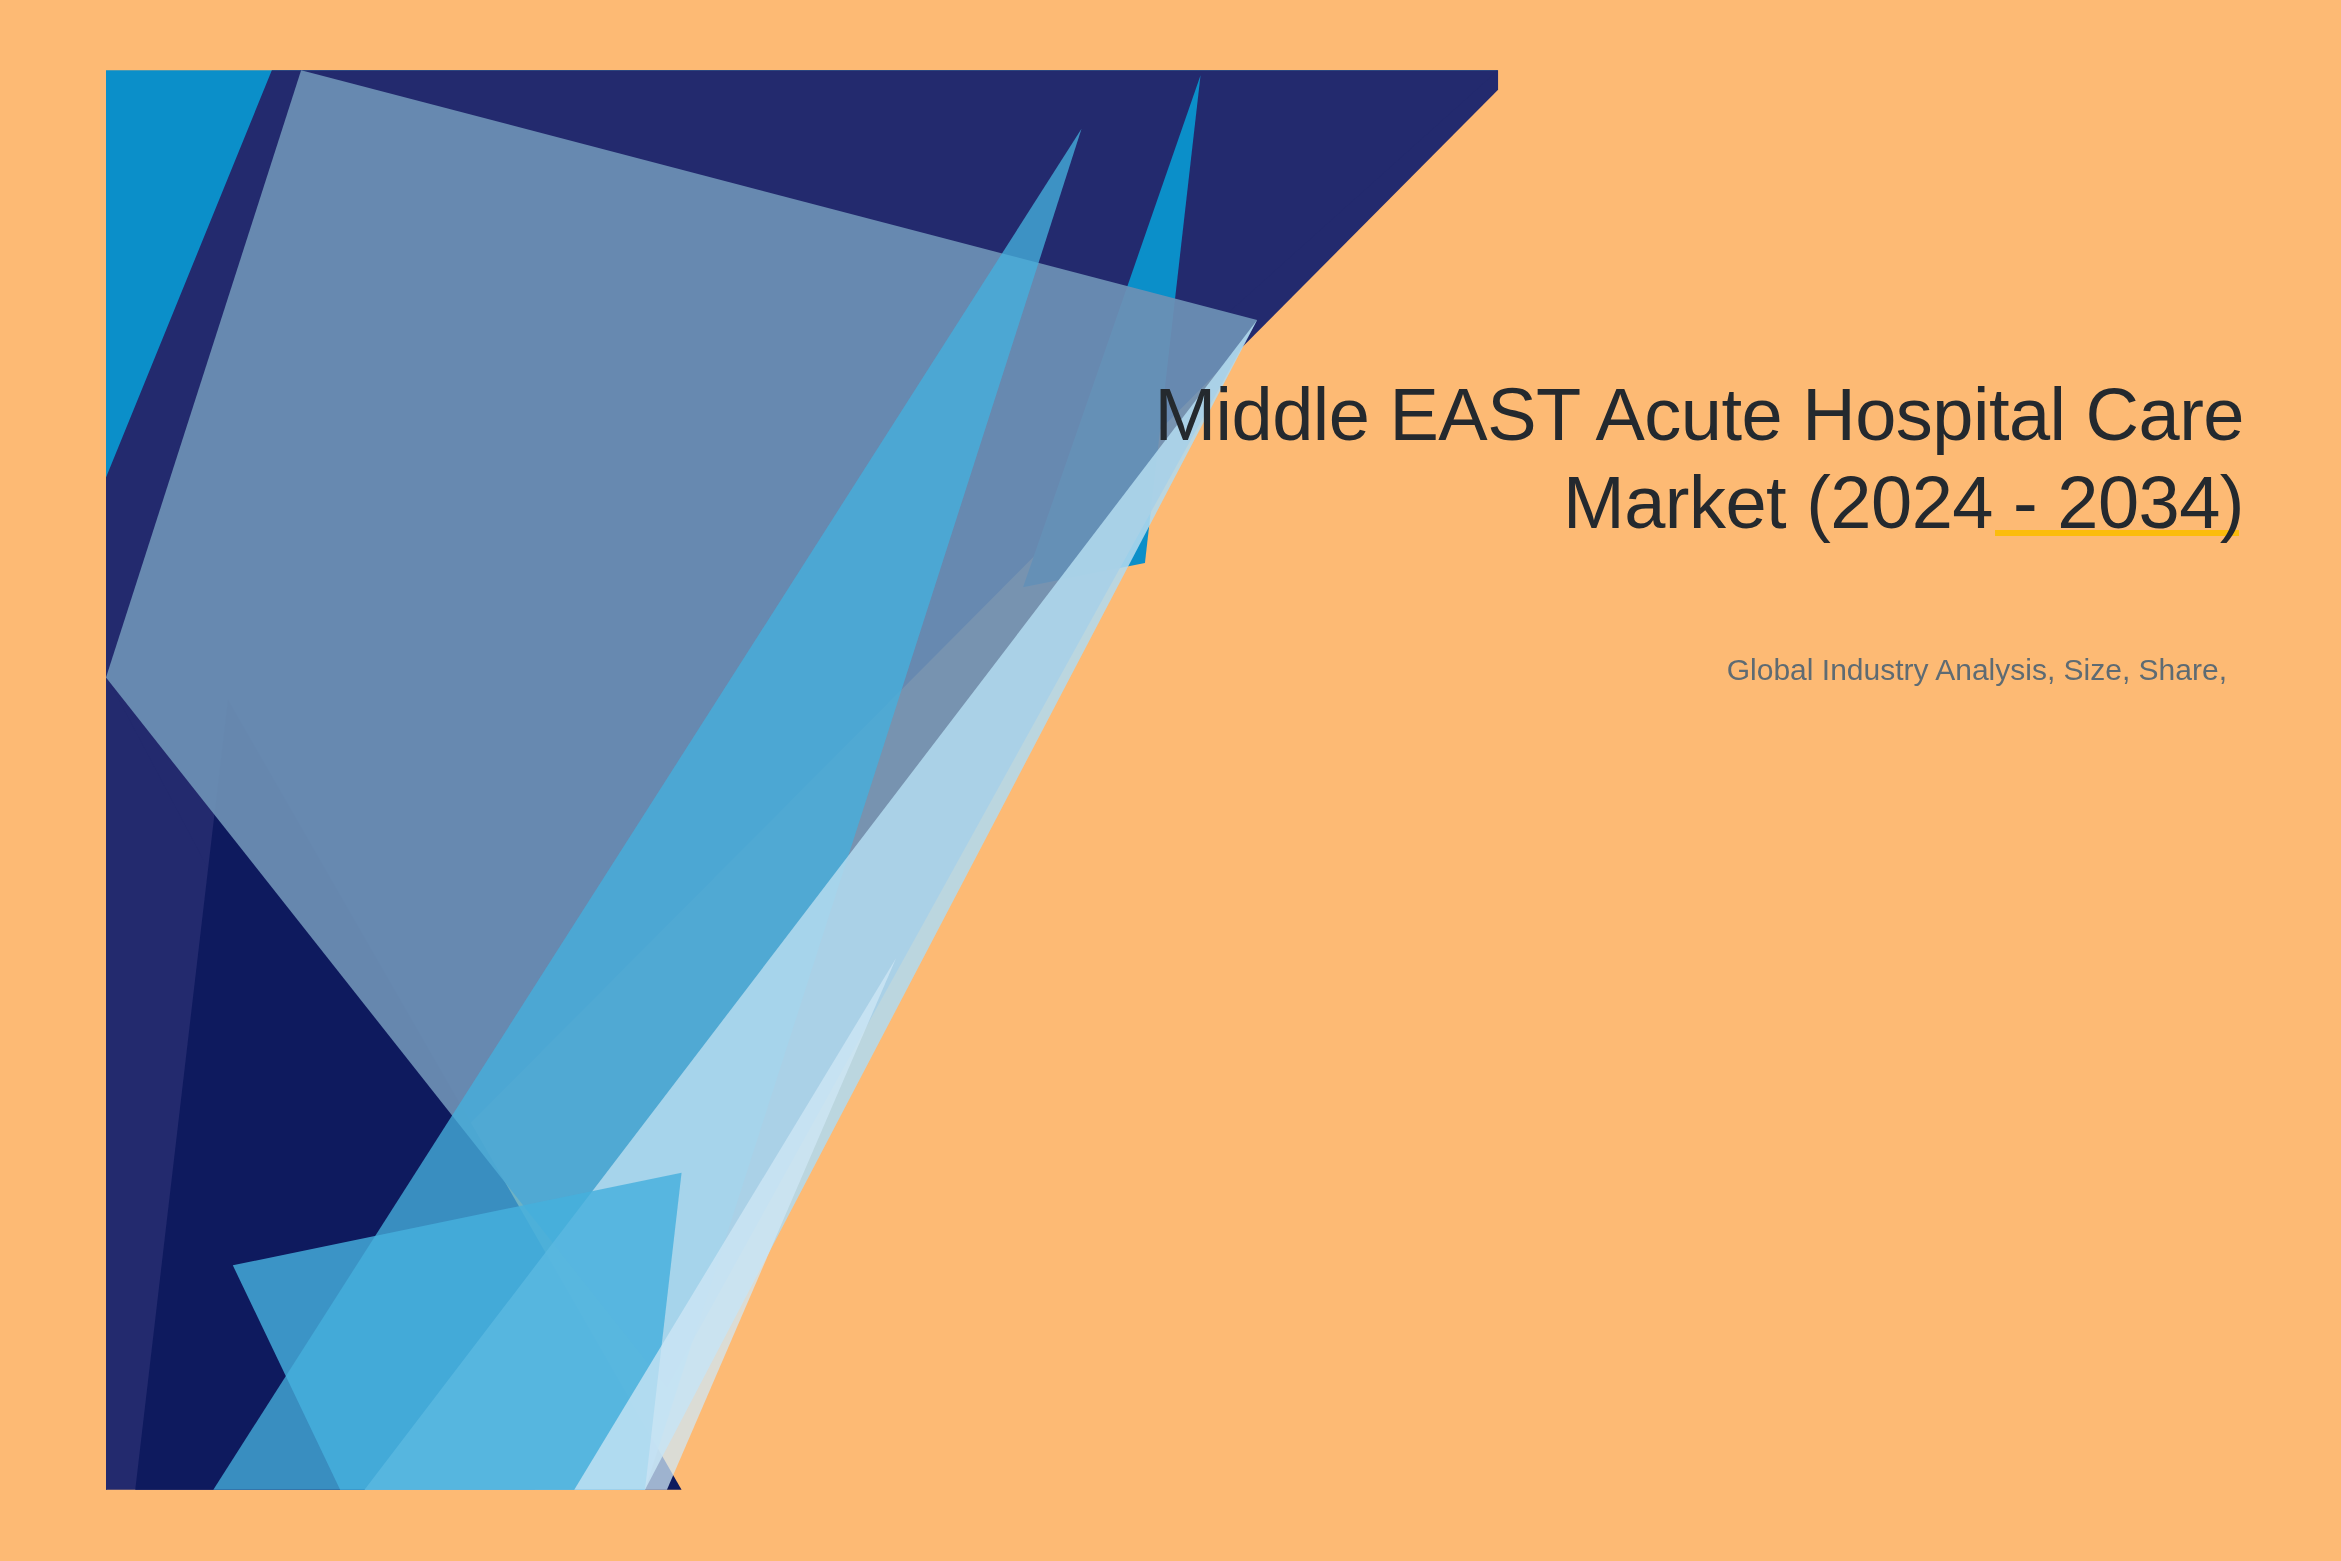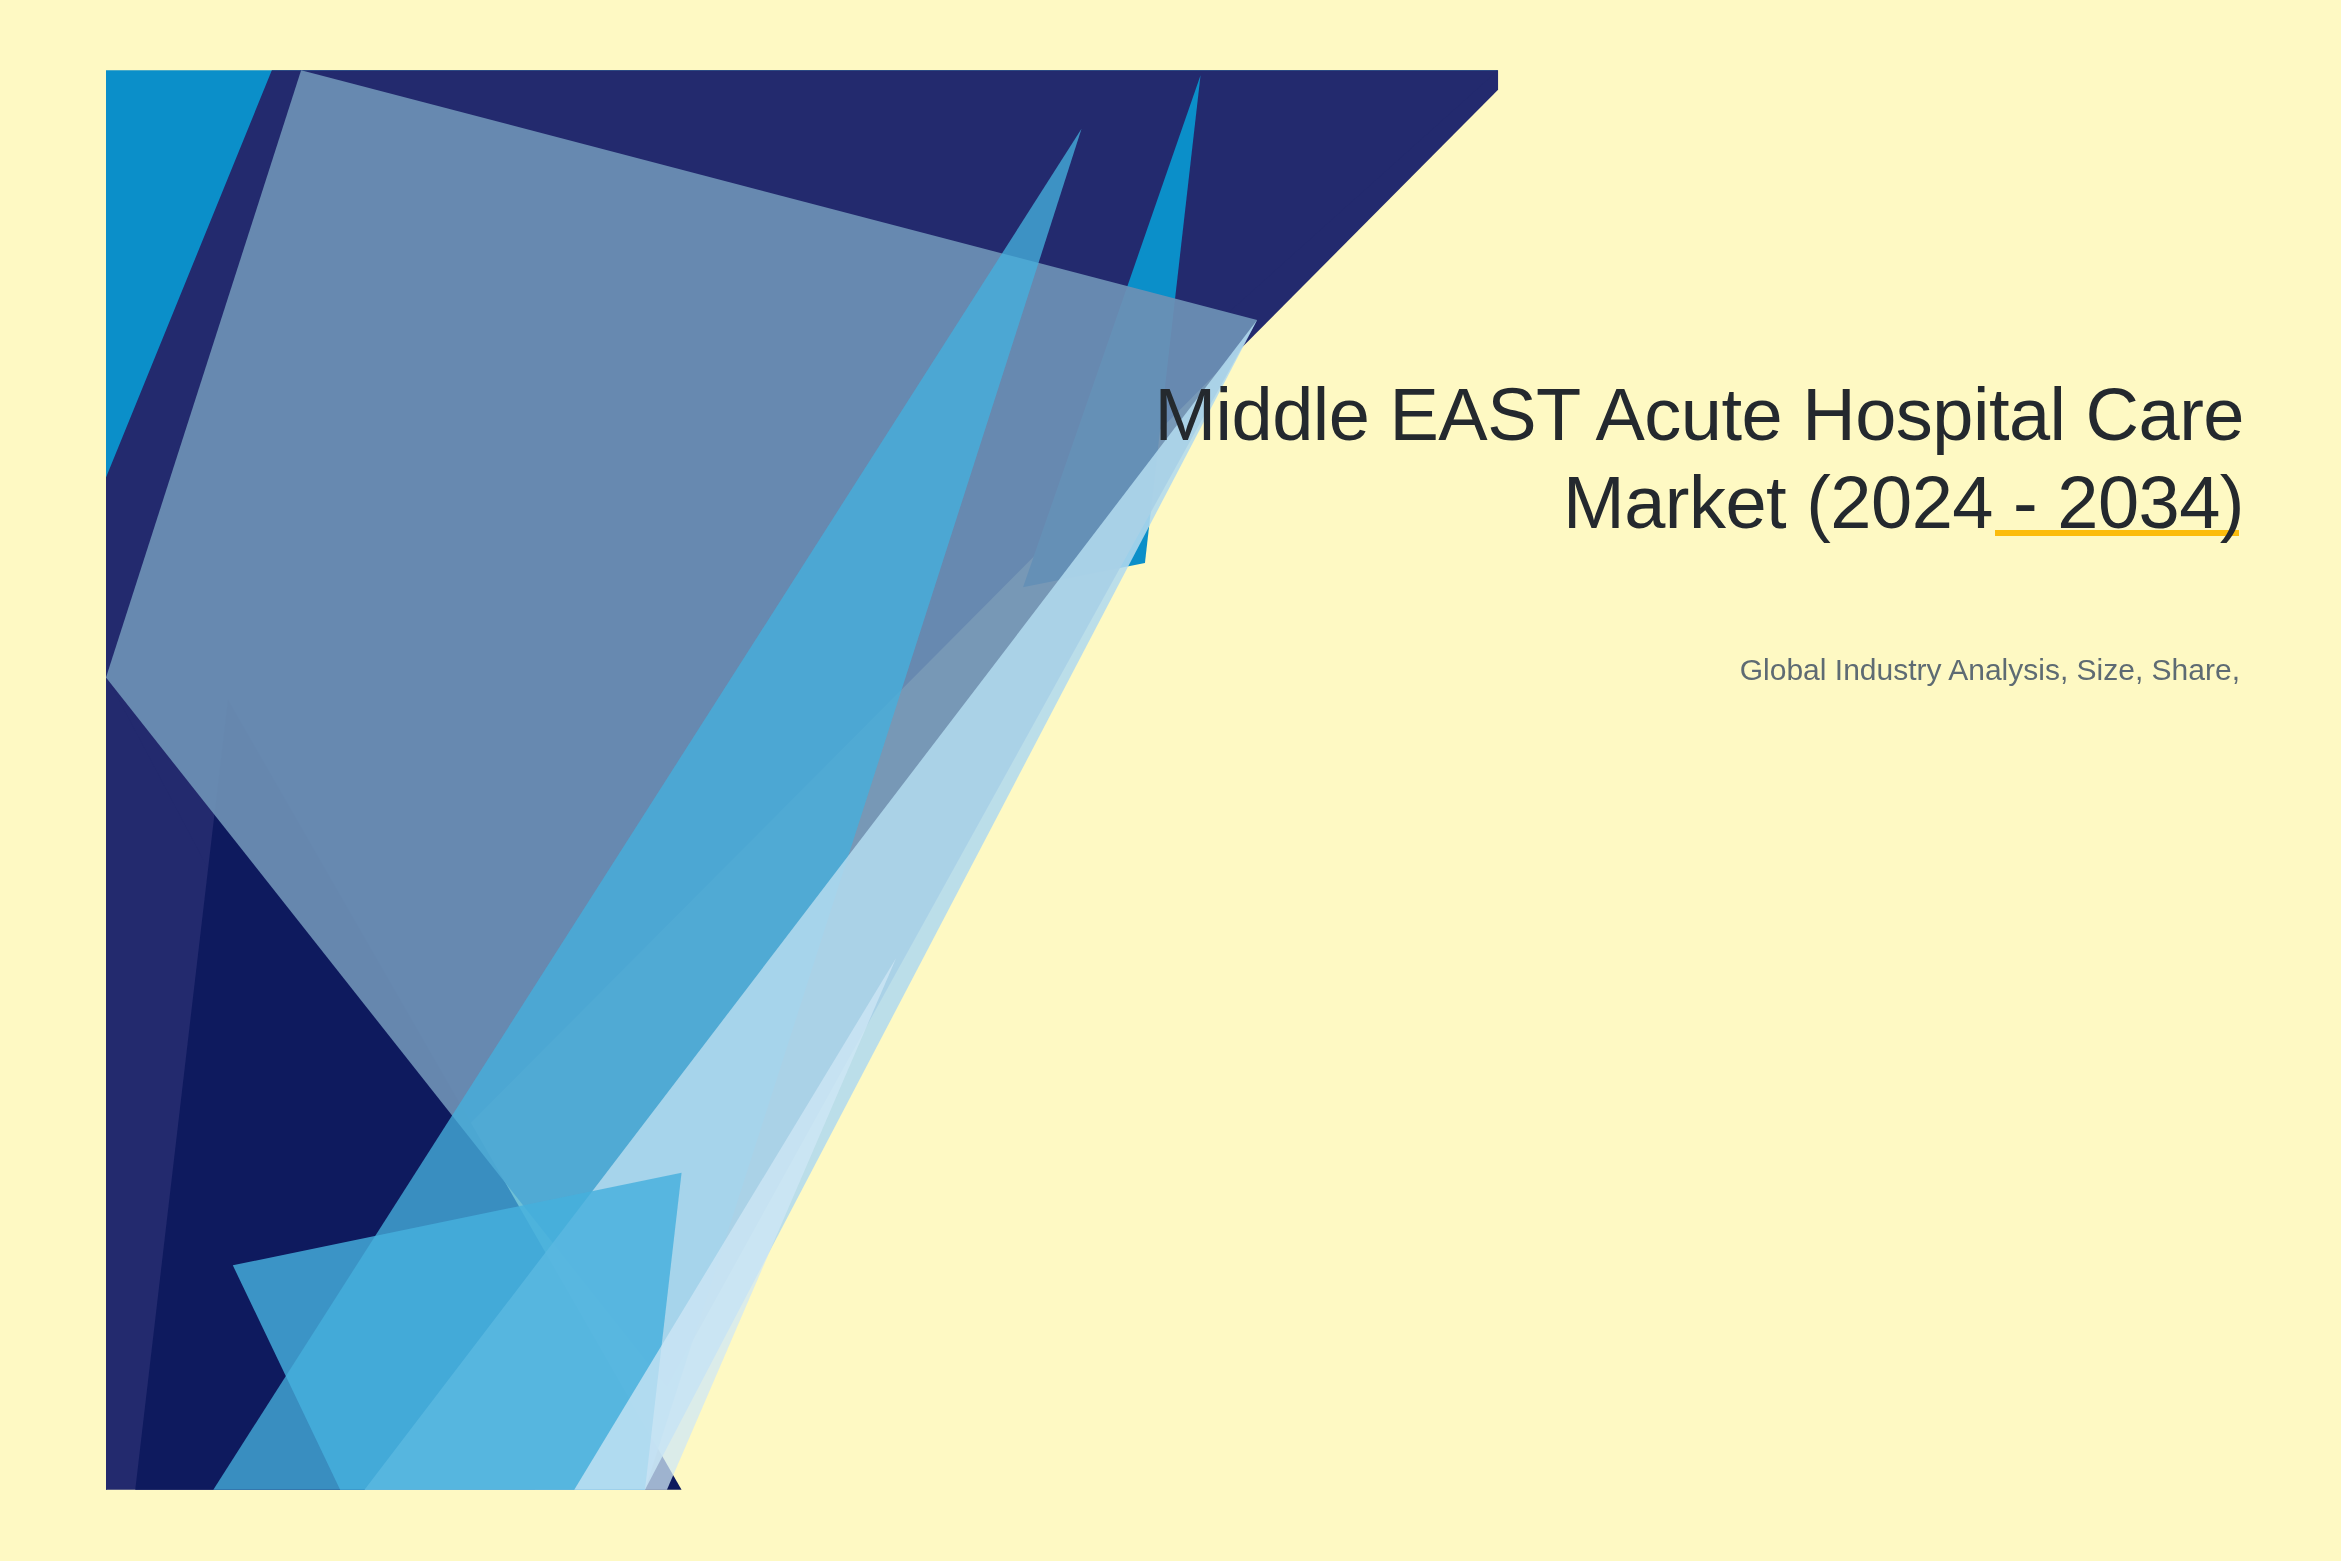--- a/index.html
+++ b/index.html
@@ -11,21 +11,21 @@
     width: 2342px;
     height: 1561px;
     background: #f7f9fb;
     font-family: "Liberation Sans", sans-serif;
     overflow: hidden;
   }
   #cover {
     position: relative;
     width: 2342px;
     height: 1561px;
-    background: #fef9c3;
+    background: #fdba74;
     overflow: hidden;
   }
   
   #artwork {
     position: absolute;
     left: 106px;
     top: 70px;
     width: 1395px;
     height: 1420px;
     overflow: hidden;
@@ -56,21 +56,21 @@
   #title-underline {
     position: absolute;
     left: 1995px;
     top: 530px;
     width: 244px;
     height: 6.3px;
     background: #fbbc0c;
     z-index: 2;
   }
   #report-subtitle {
-    margin: 4px;
+    margin: 17px;
     margin-top: 98px;
     font-size: 30px;
     line-height: 49px;
     font-weight: 400;
     color: #5e6b73;
     letter-spacing: 0px;
   }
 </style>
 </head>
 <body>

